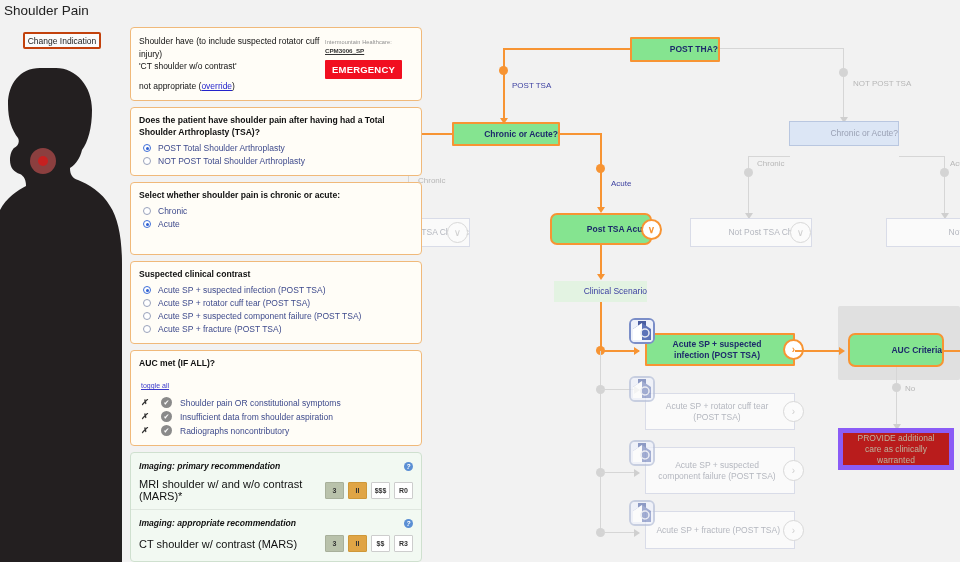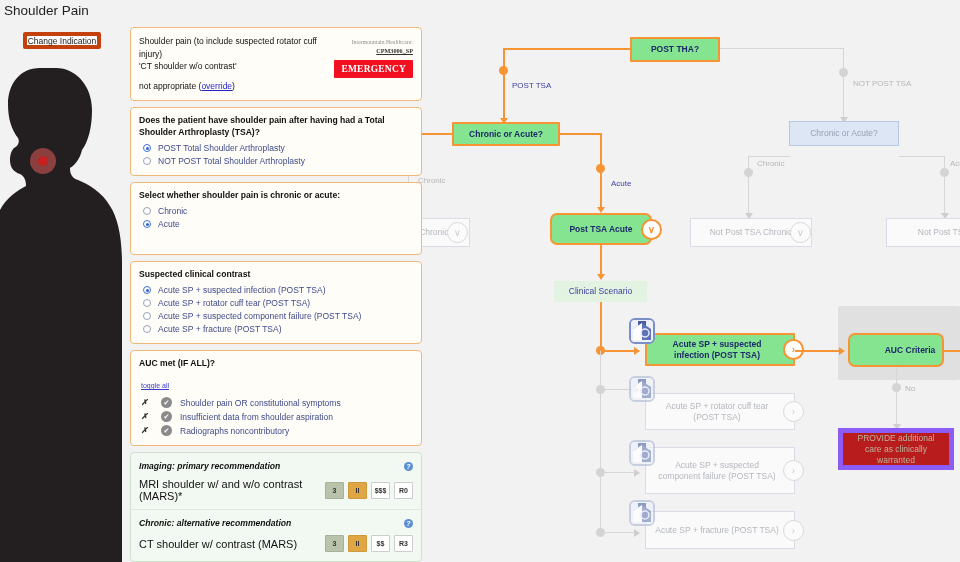--- a/index.html
+++ b/index.html
@@ -8,33 +8,33 @@
     width:960px; height:562px; overflow:hidden;
     font-family:"Liberation Sans", sans-serif;
     background:#f2f2f2; position:relative;
   }
 
   
   #sidebar { position:absolute; left:0; top:0; width:122px; height:562px; background:#f2f2f2; z-index:40; }
   #sidebar-title { position:absolute; left:4px; top:3px; font-size:13.5px; color:#222; }
   #change-indication {
     position:absolute; left:23px; top:32px; width:78px; height:17px;
-    background:#fbfbfb; border:4px solid #c2410c; border-radius:2px;
+    background:#fbfbfb; border:2px solid #c2410c; border-radius:2px;
     font-size:8.5px; color:#222; font-family:"Liberation Sans",sans-serif;
     display:flex; align-items:center; justify-content:center; cursor:pointer; padding:0;
   }
   #body-figure { position:absolute; left:-6px; top:68px; }
   #pain-dot { position:absolute; left:30px; top:148px; width:26px; height:26px; border-radius:50%;
               background:rgba(226,90,90,.55); display:flex; align-items:center; justify-content:center; }
   #pain-dot i { width:10px; height:10px; border-radius:50%; background:#c62020; display:block; }
 
   
   #flow { position:absolute; left:0; top:0; width:960px; height:562px; z-index:10; }
   .node {
-    position:absolute; display:flex; align-items:center; justify-content:center;
+    position:absolute; display:flex; align-items:center; justify-content:flex-end;
     text-align:center; font-size:8.5px; line-height:11px; color:#2b2f7a;
   }
   .node.active { background:#85e490; border:2px solid #f79433; color:#1d2a6b; font-weight:bold; border-radius:1px; }
   .node.active.rounded { border-radius:7px; font-weight:bold; }
   .node.dim { background:#fafafa; border:1px solid #d9dce8; color:#b4b7bf; }
   .node.dimblue { background:#dce6f5; border:1px solid #b9c7e0; color:#9aa1b4; }
   .node.pale { background:#e3f3e2; border:none; color:#3b3fa0; }
   .node.tan { background:#b91c1c; border:5px solid #8b5cf6; color:#bdb39d; }
 
   .edge { position:absolute; background:#f79433; }
@@ -69,21 +69,21 @@
 
   .card { border:1px solid #f0b97a; border-radius:4px; background:#fffdf7; margin-bottom:6px; padding:6px 8px; }
   .card.green { background:#f2f9f2; border-color:#cfe0cf; }
   .card h4 { margin:0 0 5px 0; font-size:8.6px; color:#111; font-weight:bold; line-height:12px; }
 
   
   #hdr-card { display:flex; padding:7px 8px 8px 8px; }
   #hdr-left { flex:1; font-size:8.5px; color:#111; line-height:12.5px; }
   #hdr-left .sp { margin-top:7px; }
   #hdr-left a { color:#2323cc; }
-  #hdr-right { width:88px; text-align:right; padding-top:4px;font-family:Liberation Serif, serif; }
+  #hdr-right { width:88px; text-align:left; padding-top:4px; }
   #hdr-right .org { font-size:5.6px; color:#8e8e8e; letter-spacing:.1px; }
   #hdr-right .code { font-size:6.2px; color:#333; font-weight:bold; text-decoration:underline; margin-top:2px; }
   #emergency { margin-top:6px; display:inline-block; background:#f10f20; color:#fff;
                font-size:9.5px; font-weight:bold; padding:4px 7px; border-radius:1px; letter-spacing:.2px; }
 
   .radio-row { display:flex; align-items:center; margin:3px 0 3px 4px; font-size:8.5px; color:#3e4a8c; }
   .radio { width:8px; height:8px; border-radius:50%; border:1px solid #9aa3bb; background:#fff; margin-right:7px; flex:none; position:relative; }
   .radio.on { border-color:#3f6fd8; }
   .radio.on:after { content:""; position:absolute; left:1.5px; top:1.5px; width:3.5px; height:3.5px; border-radius:50%; background:#2f60d0; }
 
@@ -297,21 +297,21 @@
       <i></i>
     </div>
 </div>
 
 <div id="panel">
 
   <div id="cards">
 
     <div class="card" id="hdr-card">
       <div id="hdr-left">
-        <div>Shoulder pain (to include suspected rotator cuff injury)</div>
+        <div>Shoulder have (to include suspected rotator cuff injury)</div>
         <div>'CT shoulder w/o contrast'</div>
         <div class="sp"><span>not appropriate (</span><a href="#">override</a><span>)</span></div>
       </div>
       <div id="hdr-right">
         <div class="org">Intermountain Healthcare:</div>
         <div class="code">CPM3006_SP</div>
         <div id="emergency">EMERGENCY</div>
       </div>
     </div>
 
@@ -386,21 +386,21 @@
       </div>
       <div class="img-row">
         <span class="img-name">MRI shoulder w/ and w/o contrast (MARS)*</span>
         <span class="badge gray">3</span>
         <span class="badge orange">II</span>
         <span class="badge">$$$</span>
         <span class="badge">R0</span>
       </div>
       <div class="img-sep"></div>
       <div class="img-head" style="margin-top:7px;">
-        <h4 style="margin:0;">Chronic: alternative recommendation</h4>
+        <h4 style="margin:0;">Imaging: appropriate recommendation</h4>
         <span class="help">?</span>
       </div>
       <div class="img-row">
         <span class="img-name">CT shoulder w/ contrast (MARS)</span>
         <span class="badge gray">3</span>
         <span class="badge orange">II</span>
         <span class="badge">$$</span>
         <span class="badge">R3</span>
       </div>
     </div>

